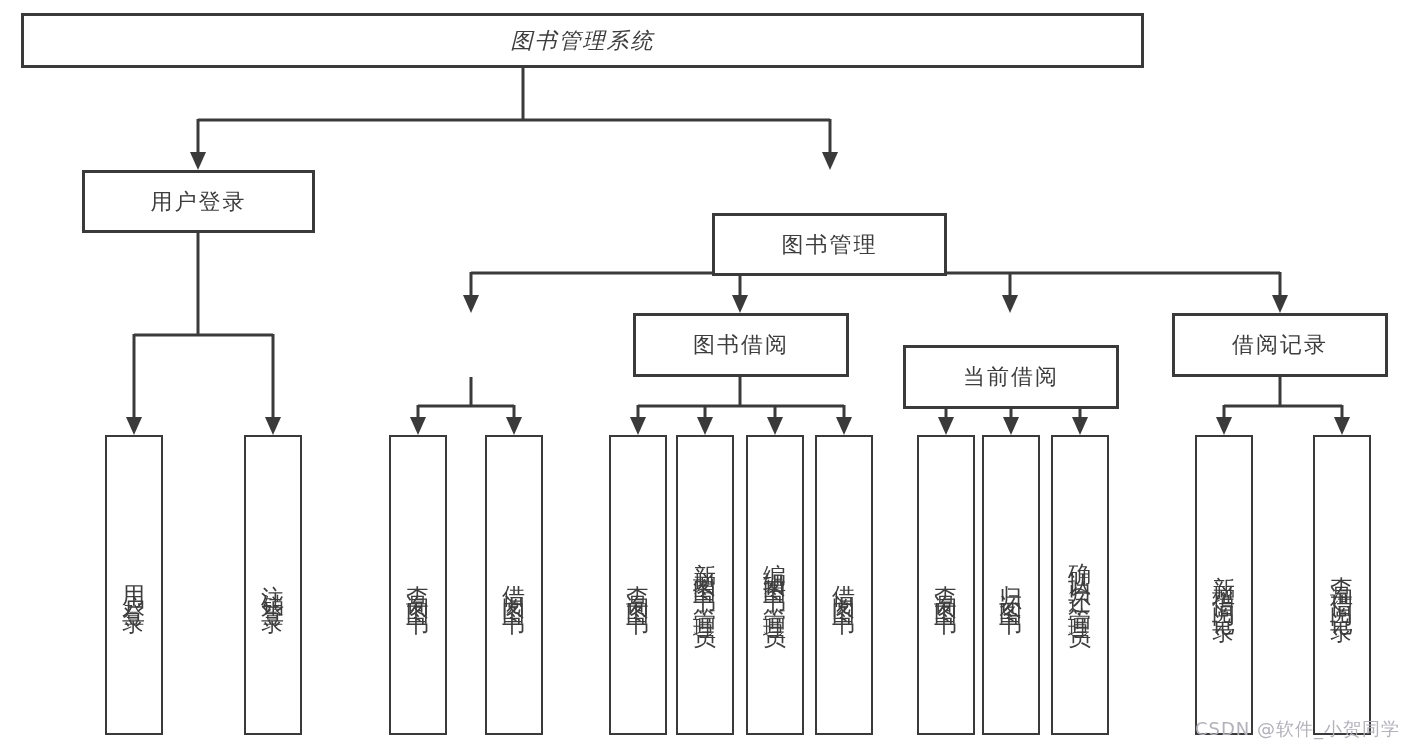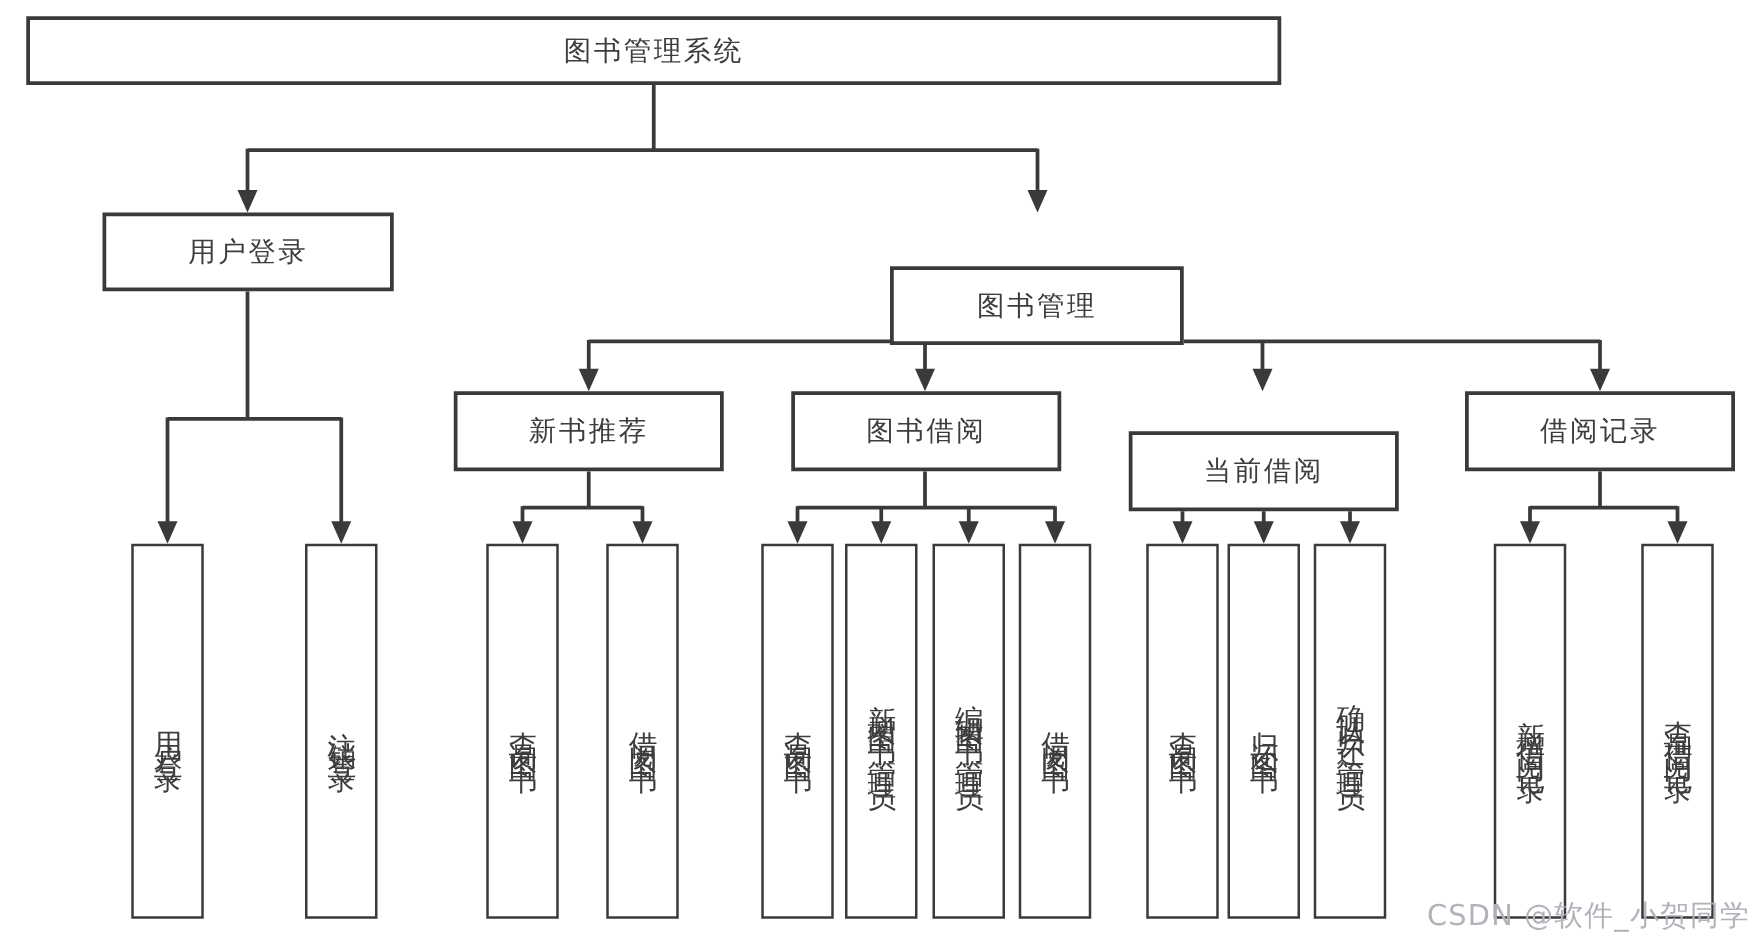--- a/index.html
+++ b/index.html
@@ -29,32 +29,32 @@
     border-width:2.5px;
     font-size:23px;
   }
   .leaf span{
     writing-mode:vertical-rl;
     text-orientation:upright;
     letter-spacing:9px;
     line-height:58px;
     max-height:296px;
   }
-  .root{left:21px;top:13px;width:1004px;height:55px;}
+  .root{left:21px;top:13px;width:1123px;height:55px;font-style:italic;}
   .n-user-login{left:82px;top:170px;width:233px;height:63px;}
   .n-book-mgmt{left:712px;top:170px;width:235px;height:63px;margin-top:43px;}
   .lvl3{top:313px;height:64px;width:216px;}
   .n-new-book{left:363px;}
   .n-book-borrow{left:633px;}
   .n-current-borrow{left:903px;margin-top:32px;}
   .n-borrow-record{left:1172px;}
   .watermark{
     position:absolute;
     right:5px;top:717px;
-    font-size:23px;
+    font-size:18px;
     color:#b2b2ba;
     letter-spacing:1px;
     white-space:nowrap;
   }
 </style>
 </head>
 <body>
 
 <div class="canvas">
 
@@ -128,23 +128,20 @@
     <span>图书管理系统</span>
   </div>
 
   <div class="node h n-user-login">
     <span>用户登录</span>
   </div>
   <div class="node h n-book-mgmt">
     <span>图书管理</span>
   </div>
 
-  <div class="node h lvl3 n-new-book">
-    <span>新书推荐</span>
-  </div>
   <div class="node h lvl3 n-book-borrow">
     <span>图书借阅</span>
   </div>
   <div class="node h lvl3 n-current-borrow">
     <span>当前借阅</span>
   </div>
   <div class="node h lvl3 n-borrow-record">
     <span>借阅记录</span>
   </div>
 

